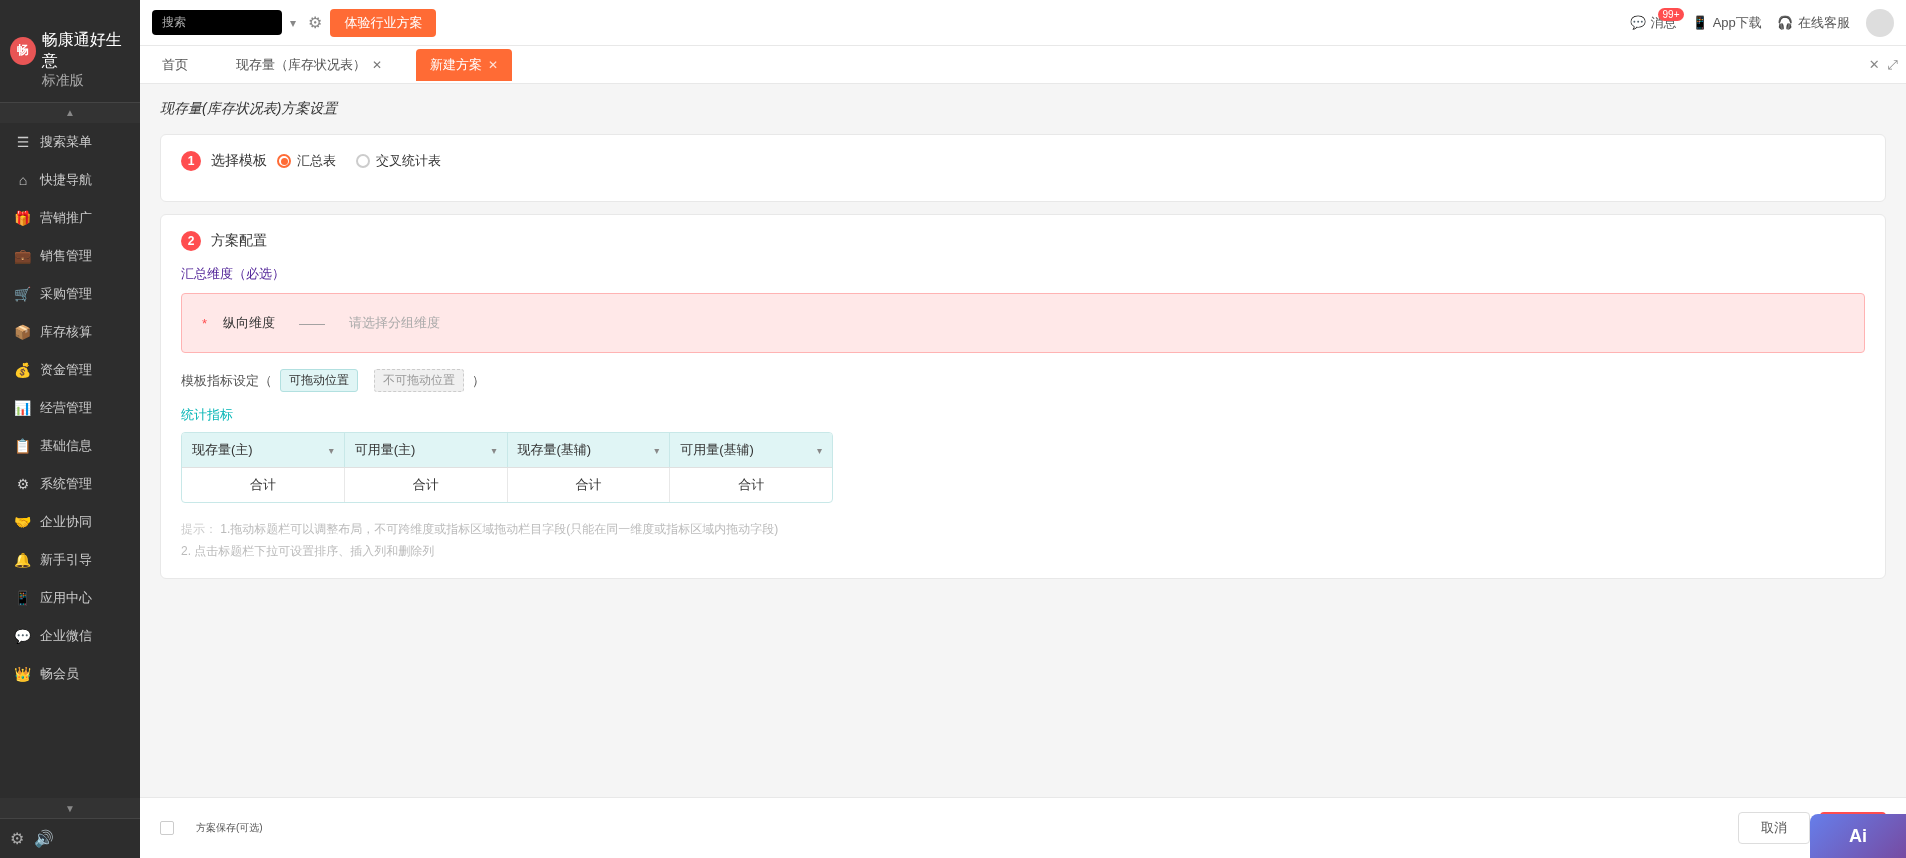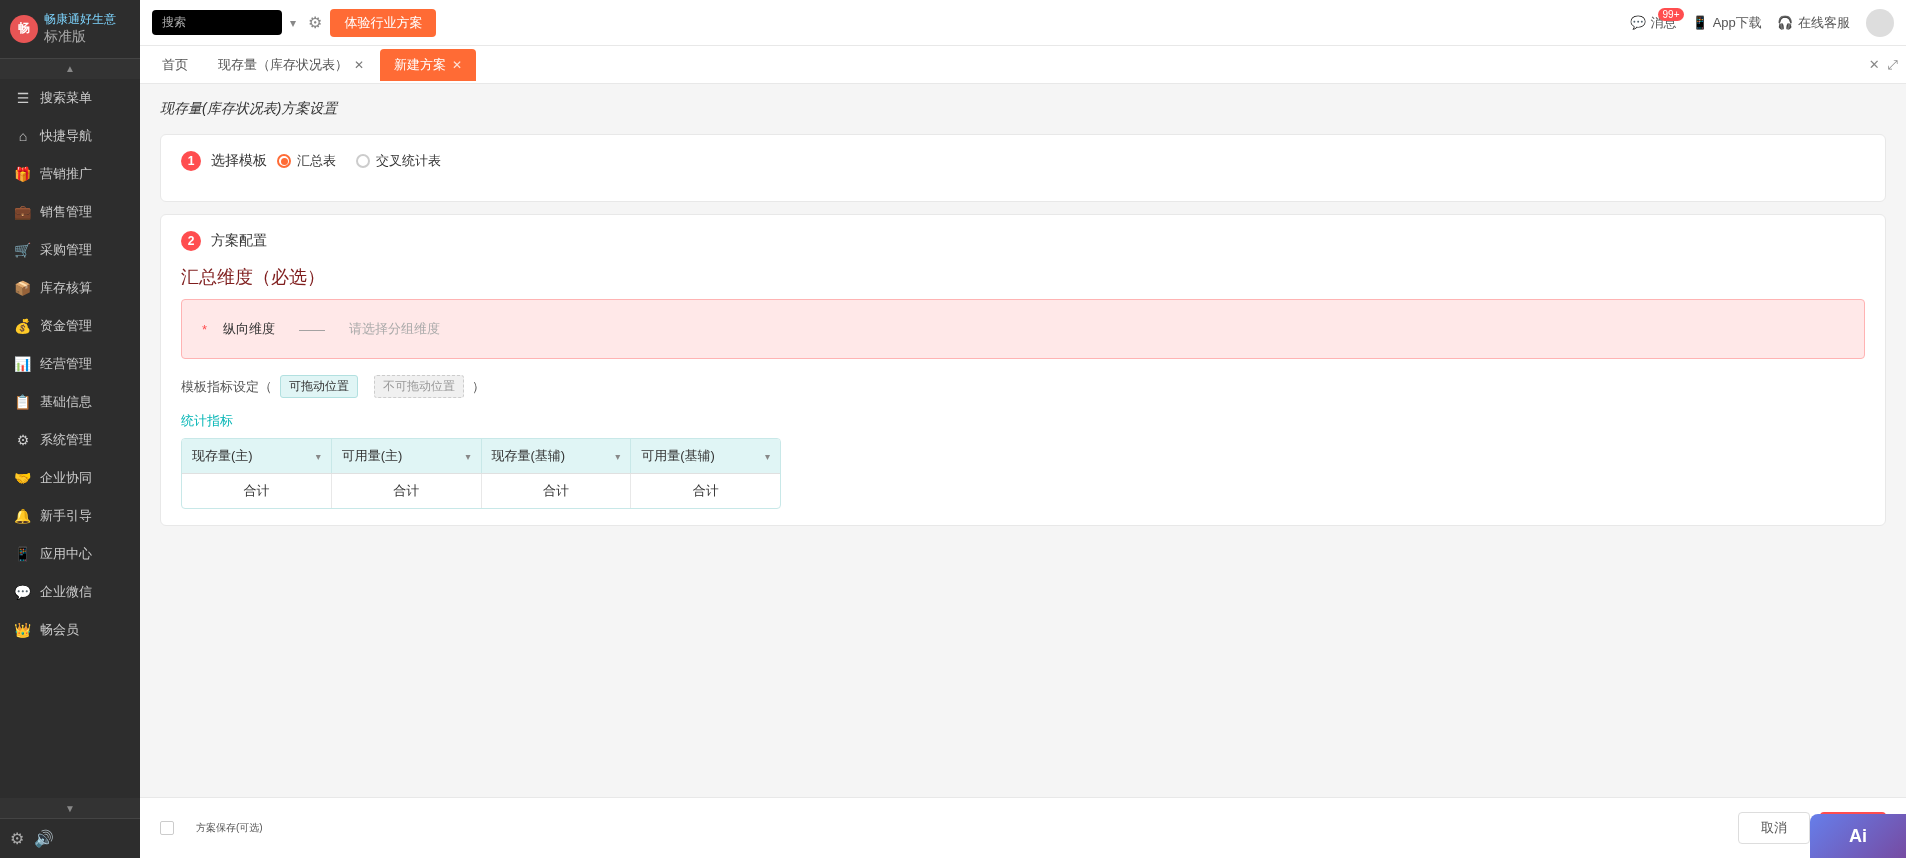--- a/index.html
+++ b/index.html
@@ -23,21 +23,21 @@
       gap: 6px;
       border-bottom: 1px solid #444;
     }
     .logo-icon {
       width: 28px; height: 28px;
       background: #e85555;
       border-radius: 50%;
       display: flex; align-items: center; justify-content: center;
       color: white; font-size: 12px; font-weight: bold;
     }
-    .logo-text { font-size: 12px; color: #7dd3fc; line-height: 1.3; }
+    .logo-text { font-size: 16px; color: #ffffff; line-height: 1.3; margin-top: 18px; }
     .logo-sub { font-size: 14px; color: #aaa; }
 
     .sidebar-scroll-up, .sidebar-scroll-down {
       height: 20px;
       background: #333;
       display: flex; align-items: center; justify-content: center;
       color: #888; cursor: pointer; font-size: 10px;
     }
 
     .sidebar-nav { flex: 1; overflow: hidden; }
@@ -117,21 +117,21 @@
     .topbar-avatar { width: 28px; height: 28px; background: #ddd; border-radius: 50%; }
 
     
     .tabs {
       background: #fff;
       display: flex;
       align-items: center;
       height: 38px;
       border-bottom: 1px solid #e8e8e8;
       padding: 0 8px;
-      gap: 2px;
+      gap: 20px;
       flex-shrink: 0;
     }
     .tab {
       height: 32px;
       display: flex; align-items: center;
       padding: 0 14px;
       font-size: 13px;
       color: #555;
       cursor: pointer;
       border-radius: 4px 4px 0 0;
@@ -199,21 +199,21 @@
     }
     .radio-circle.selected { border-color: #ff6b35; }
     .radio-circle.selected::after {
       content: '';
       width: 7px; height: 7px;
       background: #ff6b35;
       border-radius: 50%;
     }
 
     
-    .sub-label { font-size: 18px; color: #7f1d1d; margin-bottom: 10px; }
+    .sub-label { font-size: 13px; color: #4c1d95; margin-bottom: 10px; }
 
     .dimension-box {
       background: #ffe8e8;
       border: 1px solid #ffb3b3;
       border-radius: 4px;
       padding: 20px;
       margin-bottom: 16px;
       display: flex;
       align-items: center;
       gap: 16px;
@@ -255,21 +255,21 @@
       color: #06b6b6;
       font-size: 13px;
       font-weight: 500;
       margin-bottom: 8px;
     }
 
     .stat-table {
       border: 1px solid #c8e8e8;
       border-radius: 4px;
       overflow: hidden;
-      width: 600px;
+      width: 652px;
     }
     .stat-table-header {
       display: flex;
       background: #e0f5f5;
     }
     .stat-col {
       flex: 1;
       padding: 8px 10px;
       font-size: 13px;
       color: #333;
@@ -547,20 +547,25 @@
           </div>
         </div>
         <div class="stat-table-row">
           <div class="stat-cell">合计</div>
           <div class="stat-cell">合计</div>
           <div class="stat-cell">合计</div>
           <div class="stat-cell">合计</div>
         </div>
       </div>
 
+      <div class="tips">
+        <span class="tips-title">提示：</span>
+        <span>1.拖动标题栏可以调整布局，不可跨维度或指标区域拖动栏目字段(只能在同一维度或指标区域内拖动字段)</span><br>
+        <span>2. 点击标题栏下拉可设置排序、插入列和删除列</span>
+      </div>
     </div>
 
   </div>
 
   <div class="bottom-bar">
     <div class="save-option">
       <div class="checkbox"></div>
       <span>方案保存(可选)</span>
     </div>
     <div class="bottom-actions">

